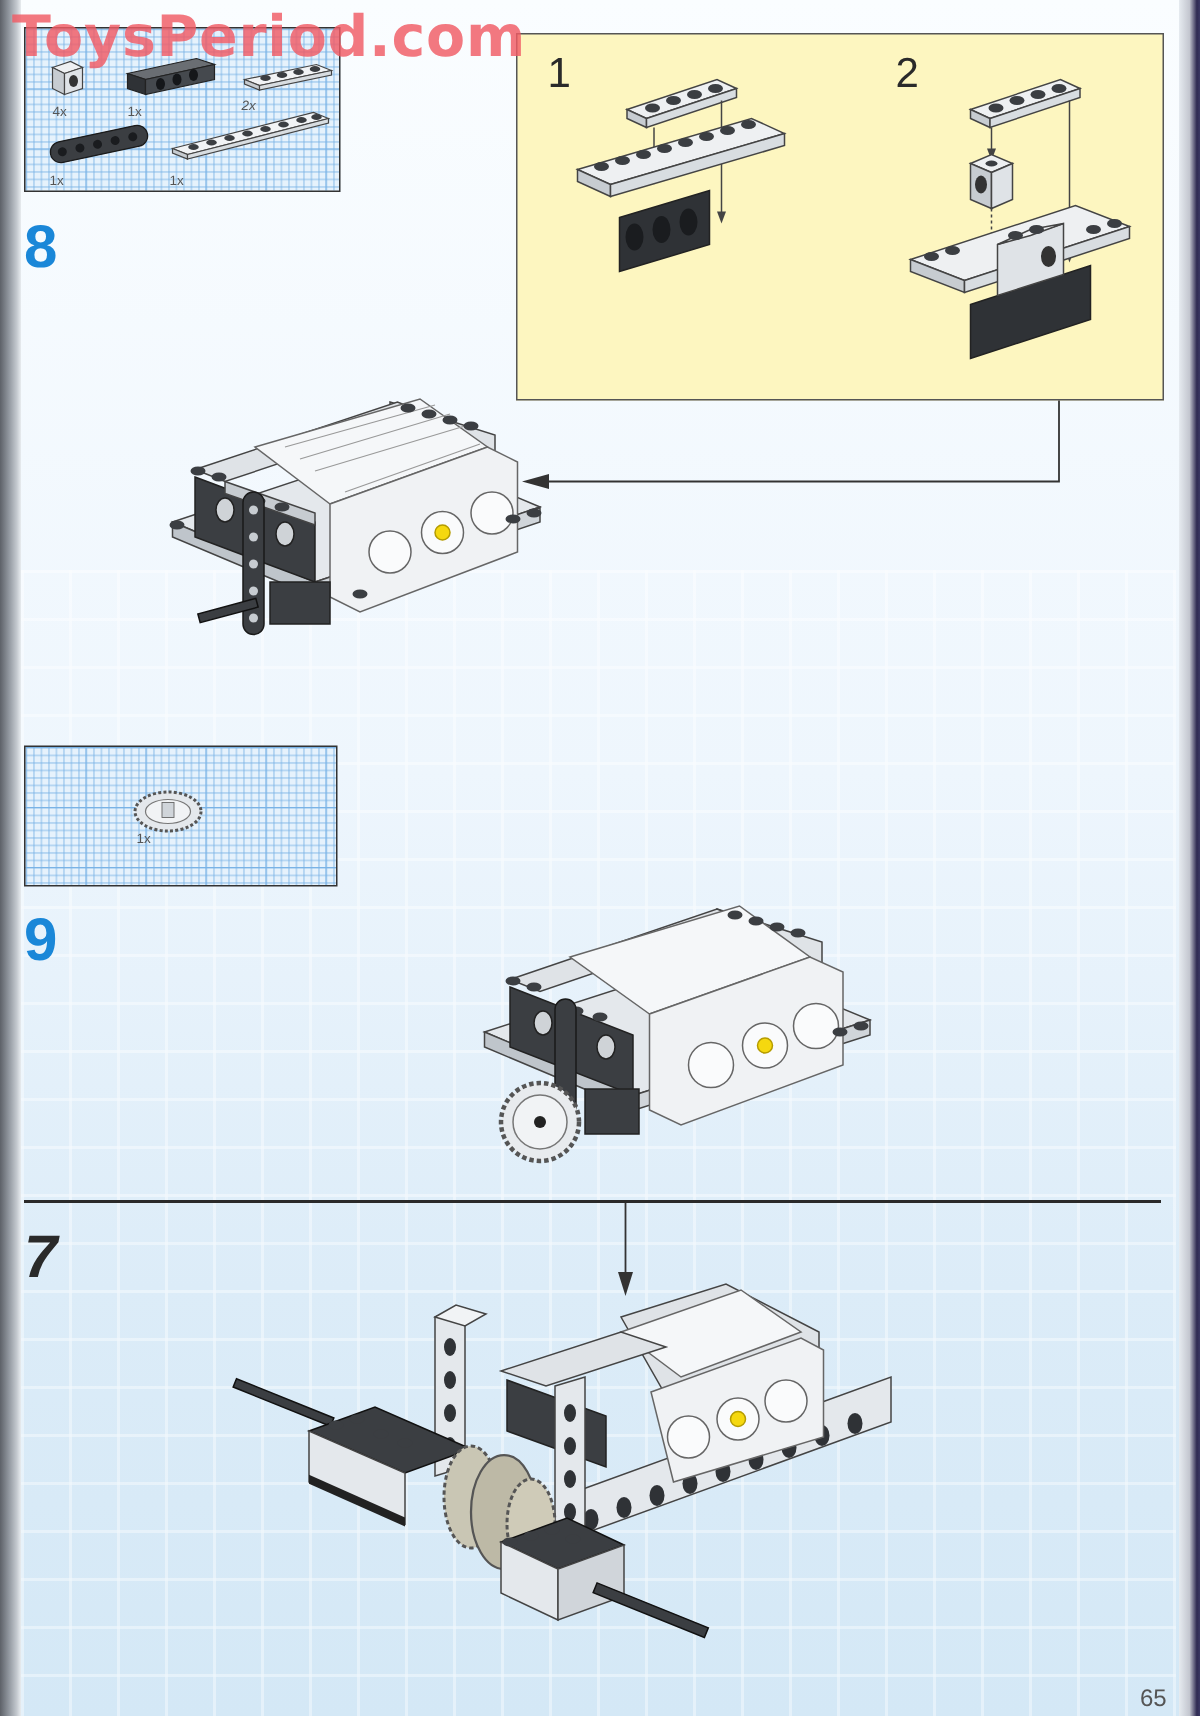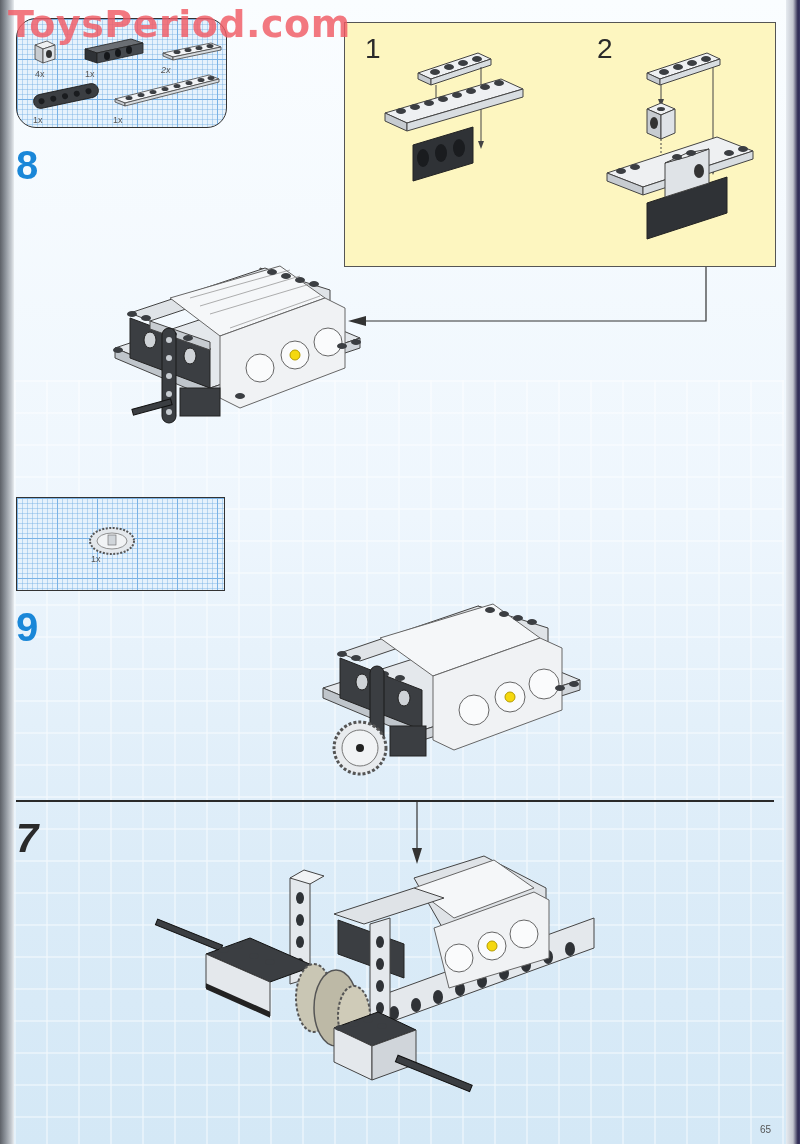--- a/index.html
+++ b/index.html
@@ -60,35 +60,35 @@
 
   .sub-box {
     position: absolute; left: 344px; top: 22px; width: 432px; height: 245px;
     background: #fdf6c0; border: 1.5px solid #555;
   }
   .sub-label { position: absolute; font-size: 28px; color: #2a2a2a; }
 
   .divider {
     position: absolute; left: 16px; top: 800px; width: 758px; height: 1.5px; background: #2a2a2a;
   }
-  .page-number { position: absolute; left: 760px; top: 1124px; font-size: 10px; color: #555; }
+  .page-number { position: absolute; left: 760px; top: 1124px; font-size: 16px; color: #555; }
 
   svg { position: absolute; overflow: visible; }
 </style>
 </head>
 <body>
 
 <div class="page">
   <div class="page-grid"></div>
   <div class="spine-left"></div>
   <div class="spine-right"></div>
 
   <div class="watermark">ToysPeriod.com</div>
 
-  <div class="parts-box" style="left:16px; top:18px; width:211px; height:110px;border-radius:20px;">
+  <div class="parts-box" style="left:16px; top:18px; width:211px; height:110px;">
     <svg style="left:16px;top:20px;" width="24" height="26" viewBox="0 0 24 26">
       <polygon points="2,6 14,2 22,6 10,10" fill="#eef0f2" stroke="#444" stroke-width="0.8"></polygon>
       <polygon points="2,6 10,10 10,24 2,20" fill="#c7ccd1" stroke="#444" stroke-width="0.8"></polygon>
       <polygon points="10,10 22,6 22,20 10,24" fill="#dfe3e7" stroke="#444" stroke-width="0.8"></polygon>
       <ellipse cx="16" cy="15" rx="3" ry="4" fill="#333"></ellipse>
     </svg>
     <span class="qty" style="left:18px;top:50px;">4x</span>
 
     <svg style="left:66px;top:20px;" width="62" height="26" viewBox="0 0 62 26">
       <polygon points="2,10 48,0 60,4 14,14" fill="#6a6e73" stroke="#222" stroke-width="0.8"></polygon>

